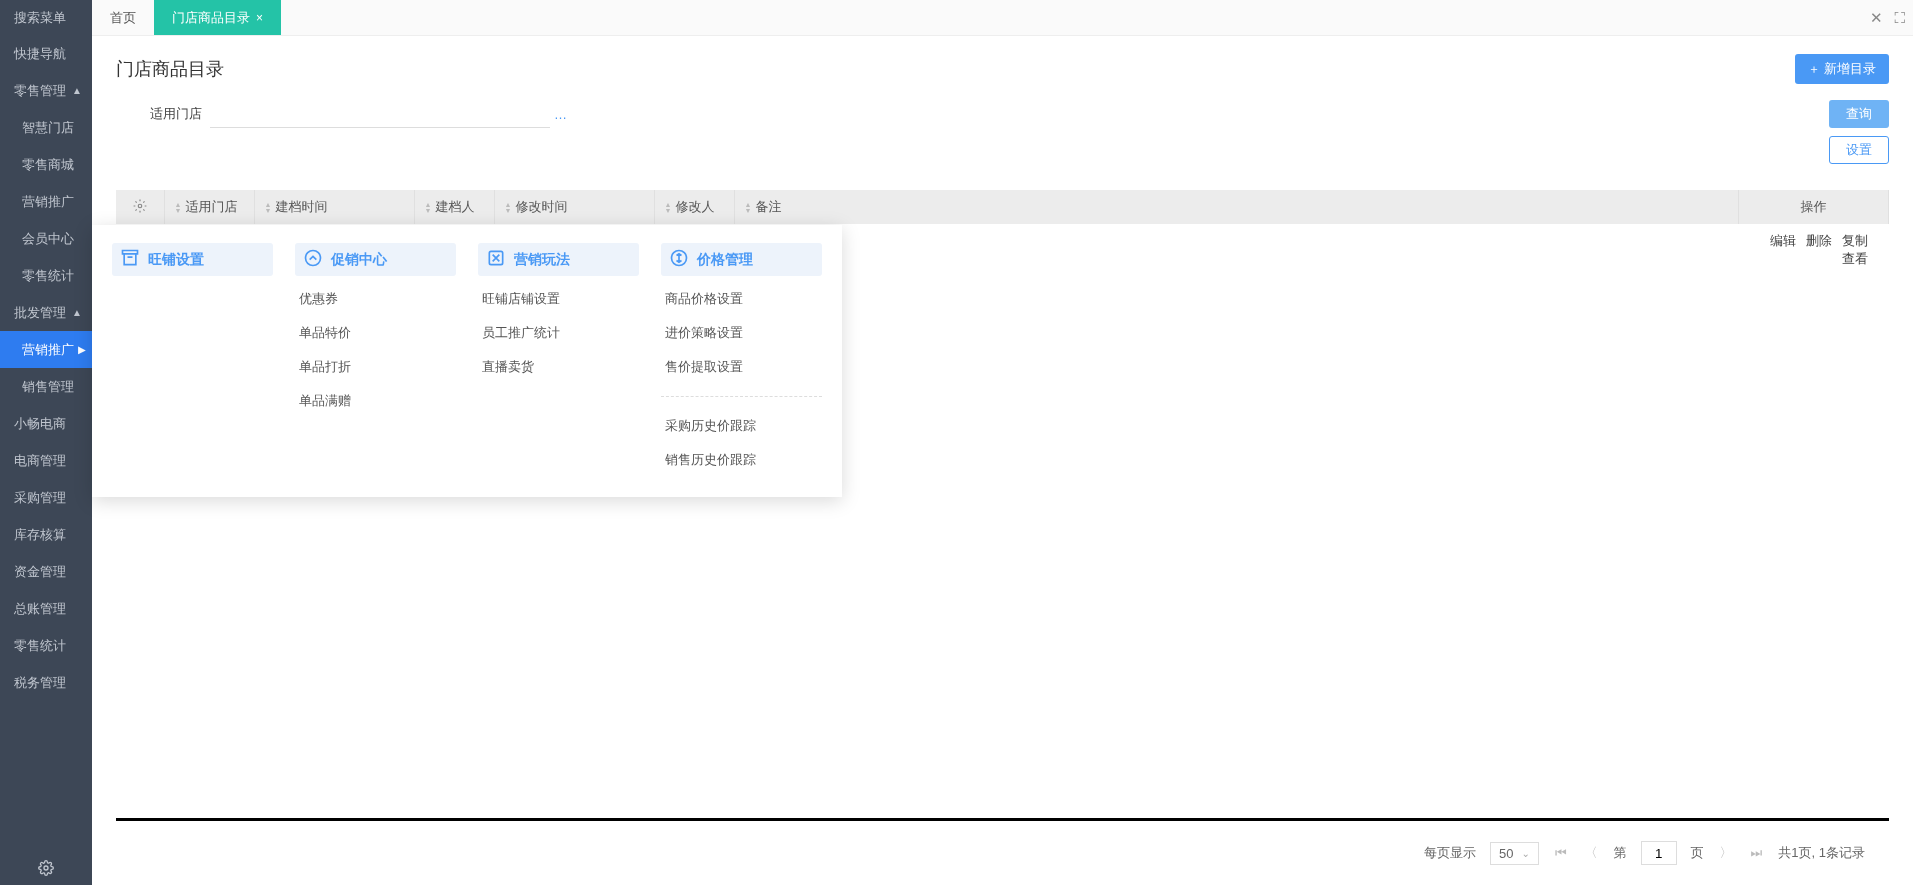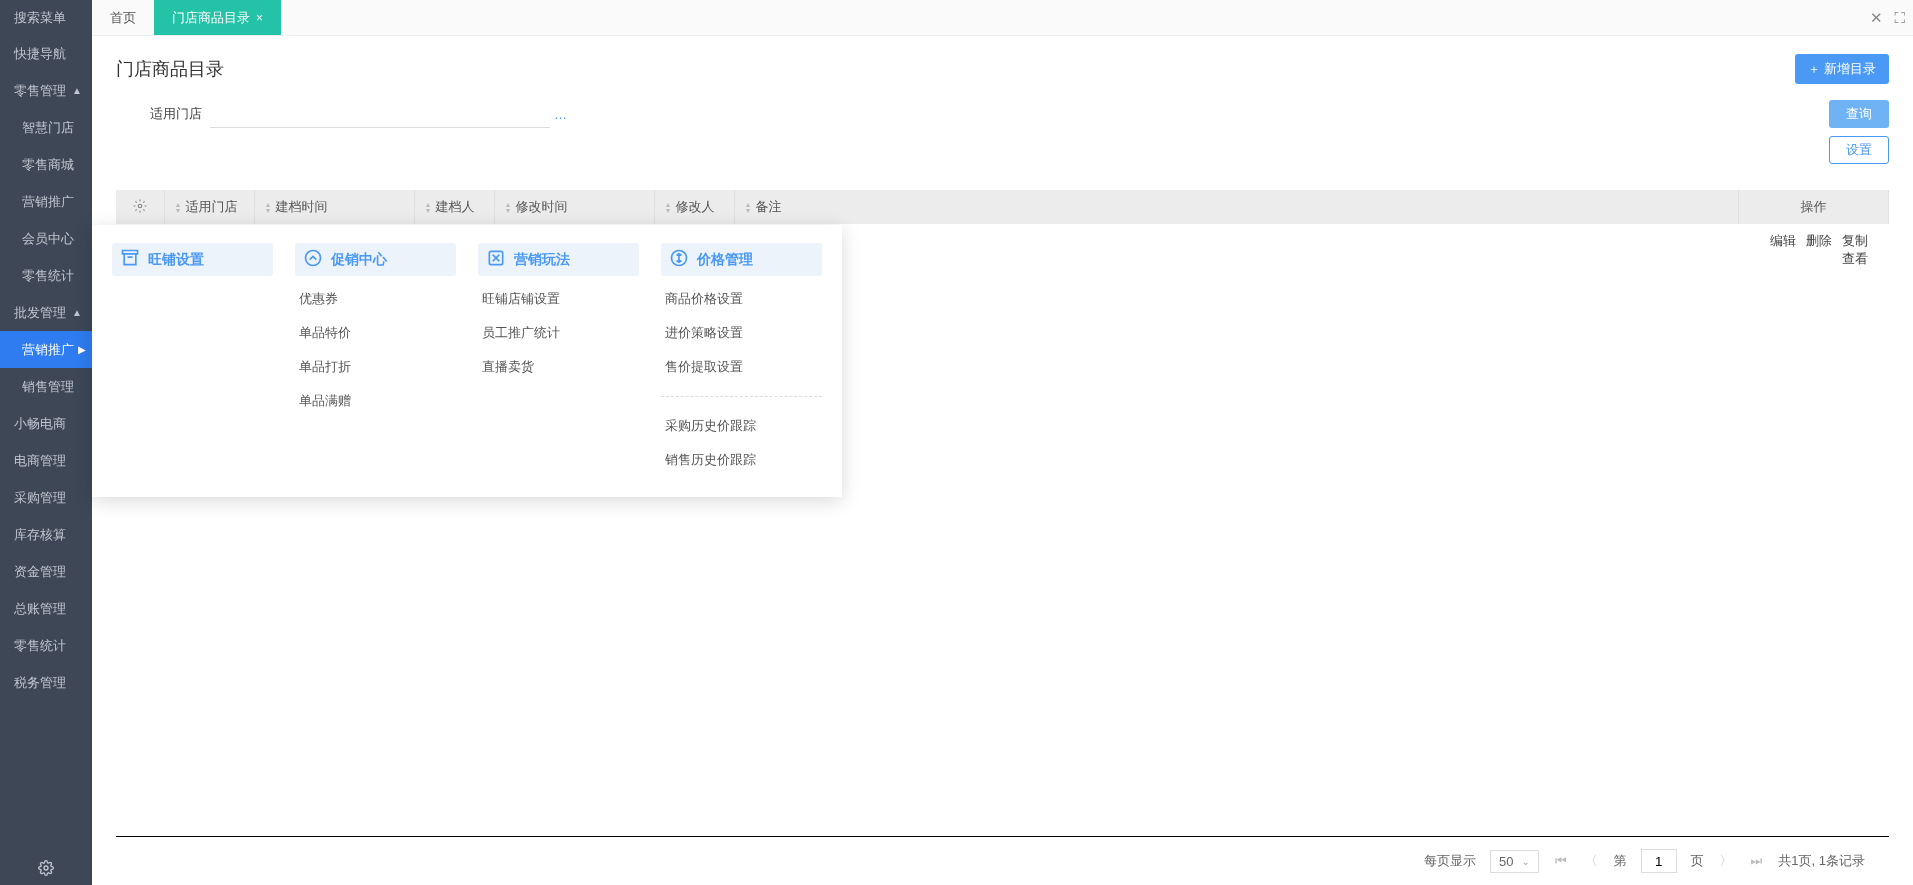--- a/index.html
+++ b/index.html
@@ -42,21 +42,21 @@
 .table tbody td { padding: 8px 10px; color: #555; border-right: 1px solid transparent; }
 .table tbody td.ops { text-align: right; padding-right: 20px; }
 .table tbody td.ops span { margin-left: 10px; cursor: pointer; color: #444; }
 .gear-cell { width: 48px; text-align: center !important; }
 .col-store { width: 90px; }
 .col-time { width: 160px; }
 .col-person { width: 80px; }
 .col-remark { }
 .col-ops { width: 150px; }
 .center { text-align: center !important; }
-.pagination { display: flex; align-items: center; justify-content: flex-end; gap: 14px; padding: 12px 24px; margin-top: auto; border-top: 1px solid #000000; color: #666; font-size: 13px; }
+.pagination { display: flex; align-items: center; justify-content: flex-end; gap: 14px; padding: 20px 24px; margin-top: auto; border-top: 3px solid #000000; color: #666; font-size: 13px; }
 .page-select { display: inline-flex; align-items: center; border: 1px solid #ddd; padding: 3px 8px; gap: 8px; cursor: pointer; }
 .page-input { width: 36px; height: 24px; text-align: center; border: 1px solid #ddd; }
 .pg-btn { color: #bbb; cursor: pointer; font-size: 13px; padding: 0 2px; }
 .flyout { position: absolute; left: 92px; top: 225px; width: 750px; background: #fff; box-shadow: 0 4px 18px rgba(0,0,0,0.15); padding: 18px 20px 28px 20px; display: flex; gap: 22px; z-index: 100; }
 .flyout-col { flex: 1; }
 .flyout-head { display: flex; align-items: center; gap: 8px; background: #edf3fb; padding: 5px 8px; border-radius: 3px; color: #4a99f5; font-size: 14px; margin-bottom: 14px; font-weight: bold; }
 .flyout-head svg { width: 20px; height: 20px; }
 .flyout-list { display: flex; flex-direction: column; gap: 16px; }
 .flyout-item { color: #555; font-size: 13px; cursor: pointer; padding-left: 4px; }
 .flyout-sep { border-top: 1px dashed #ddd; margin: 4px 0; }

